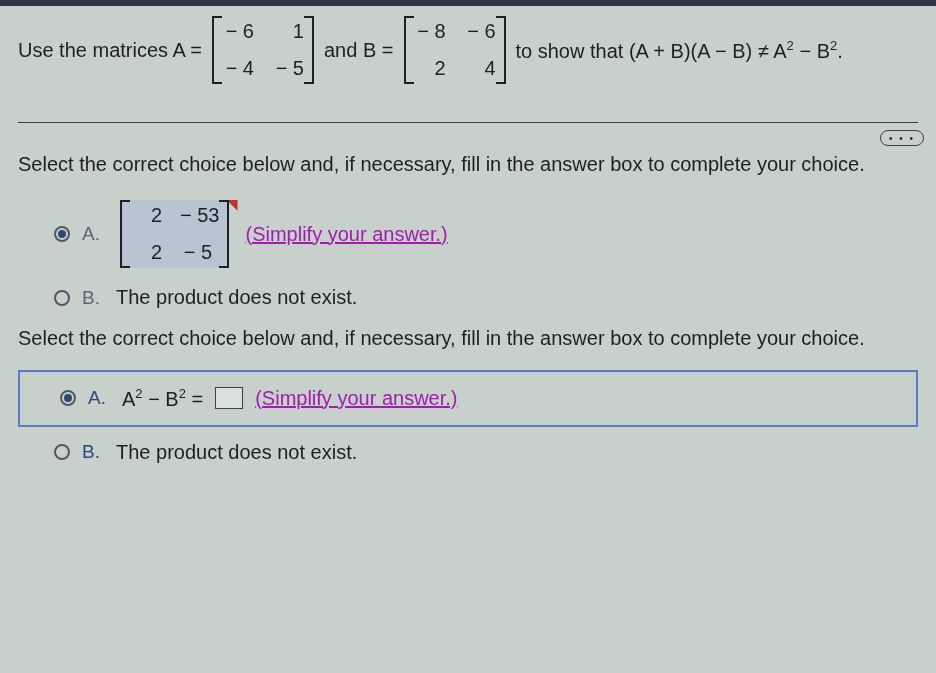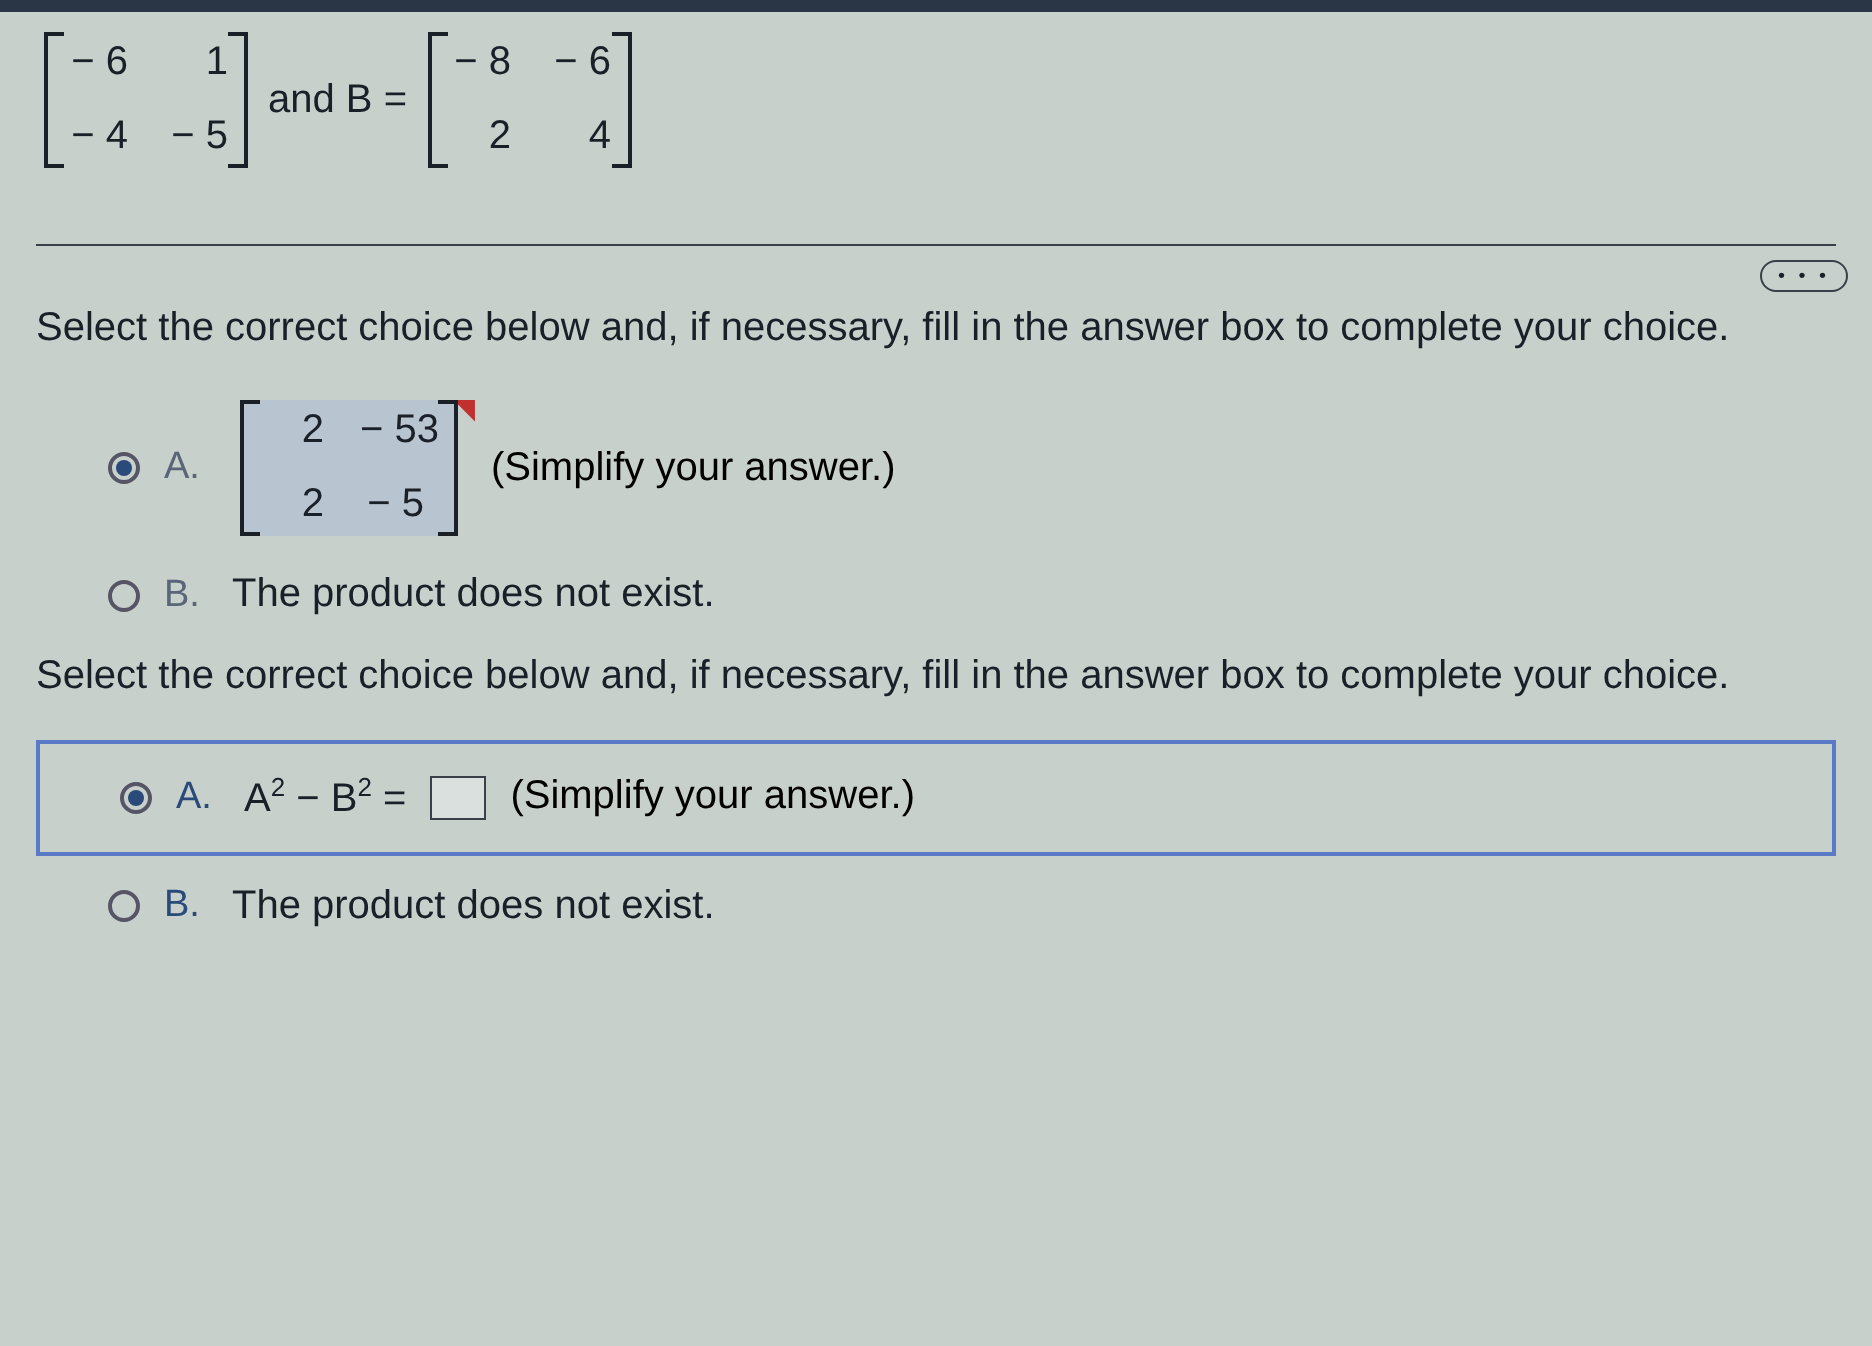--- a/index.html
+++ b/index.html
@@ -90,21 +90,21 @@
       flex-shrink: 0;
     }
     .radio.checked::after {
       content: '';
       width: 8px; height: 8px;
       background: #2a4a7a;
       border-radius: 50%;
     }
     .choice-label { color: #5a6578; font-size: 19px; min-width: 22px; }
     .choice-label.active { color: #2a4a7a; }
-    .hint { color: #000000; }
+    .hint { color: #a21caf; text-decoration: underline; }
     .prompt2 { margin: 18px 0 20px 0; }
     .highlight-box {
       border: 2px solid #5a7ac8;
       padding: 14px 4px 14px 4px;
       margin-bottom: 14px;
     }
     .answer-box {
       display: inline-block;
       width: 28px; height: 22px;
       border: 1.5px solid #3a3f48;
@@ -114,20 +114,21 @@
     sup { font-size: 13px; vertical-align: super; }
   </style>
 </head>
 <body>
 
 <div class="top-bar"></div>
 
 <div class="content">
 
   <div class="question-row">
+    <span>Use the matrices A =</span>
     <span class="matrix">
       <span class="matrix-inner">
         <span class="matrix-row">
           <span class="matrix-cell">− 6</span>
           <span class="matrix-cell">1</span>
         </span>
         <span class="matrix-row">
           <span class="matrix-cell">− 4</span>
           <span class="matrix-cell">− 5</span>
         </span>
@@ -138,20 +139,23 @@
       <span class="matrix-inner">
         <span class="matrix-row">
           <span class="matrix-cell">− 8</span>
           <span class="matrix-cell">− 6</span>
         </span>
         <span class="matrix-row">
           <span class="matrix-cell">2</span>
           <span class="matrix-cell">4</span>
         </span>
       </span>
+    </span>
+    <span>
+      <span>to show that (A + B)(A − B) ≠ A</span><sup>2</sup><span> − B</span><sup>2</sup><span>.</span>
     </span>
   </div>
 
   <hr class="divider">
   <div class="ellipsis-btn">
     <span>• • •</span>
   </div>
 
   <div class="prompt1">Select the correct choice below and, if necessary, fill in the answer box to complete your choice.</div>
 

